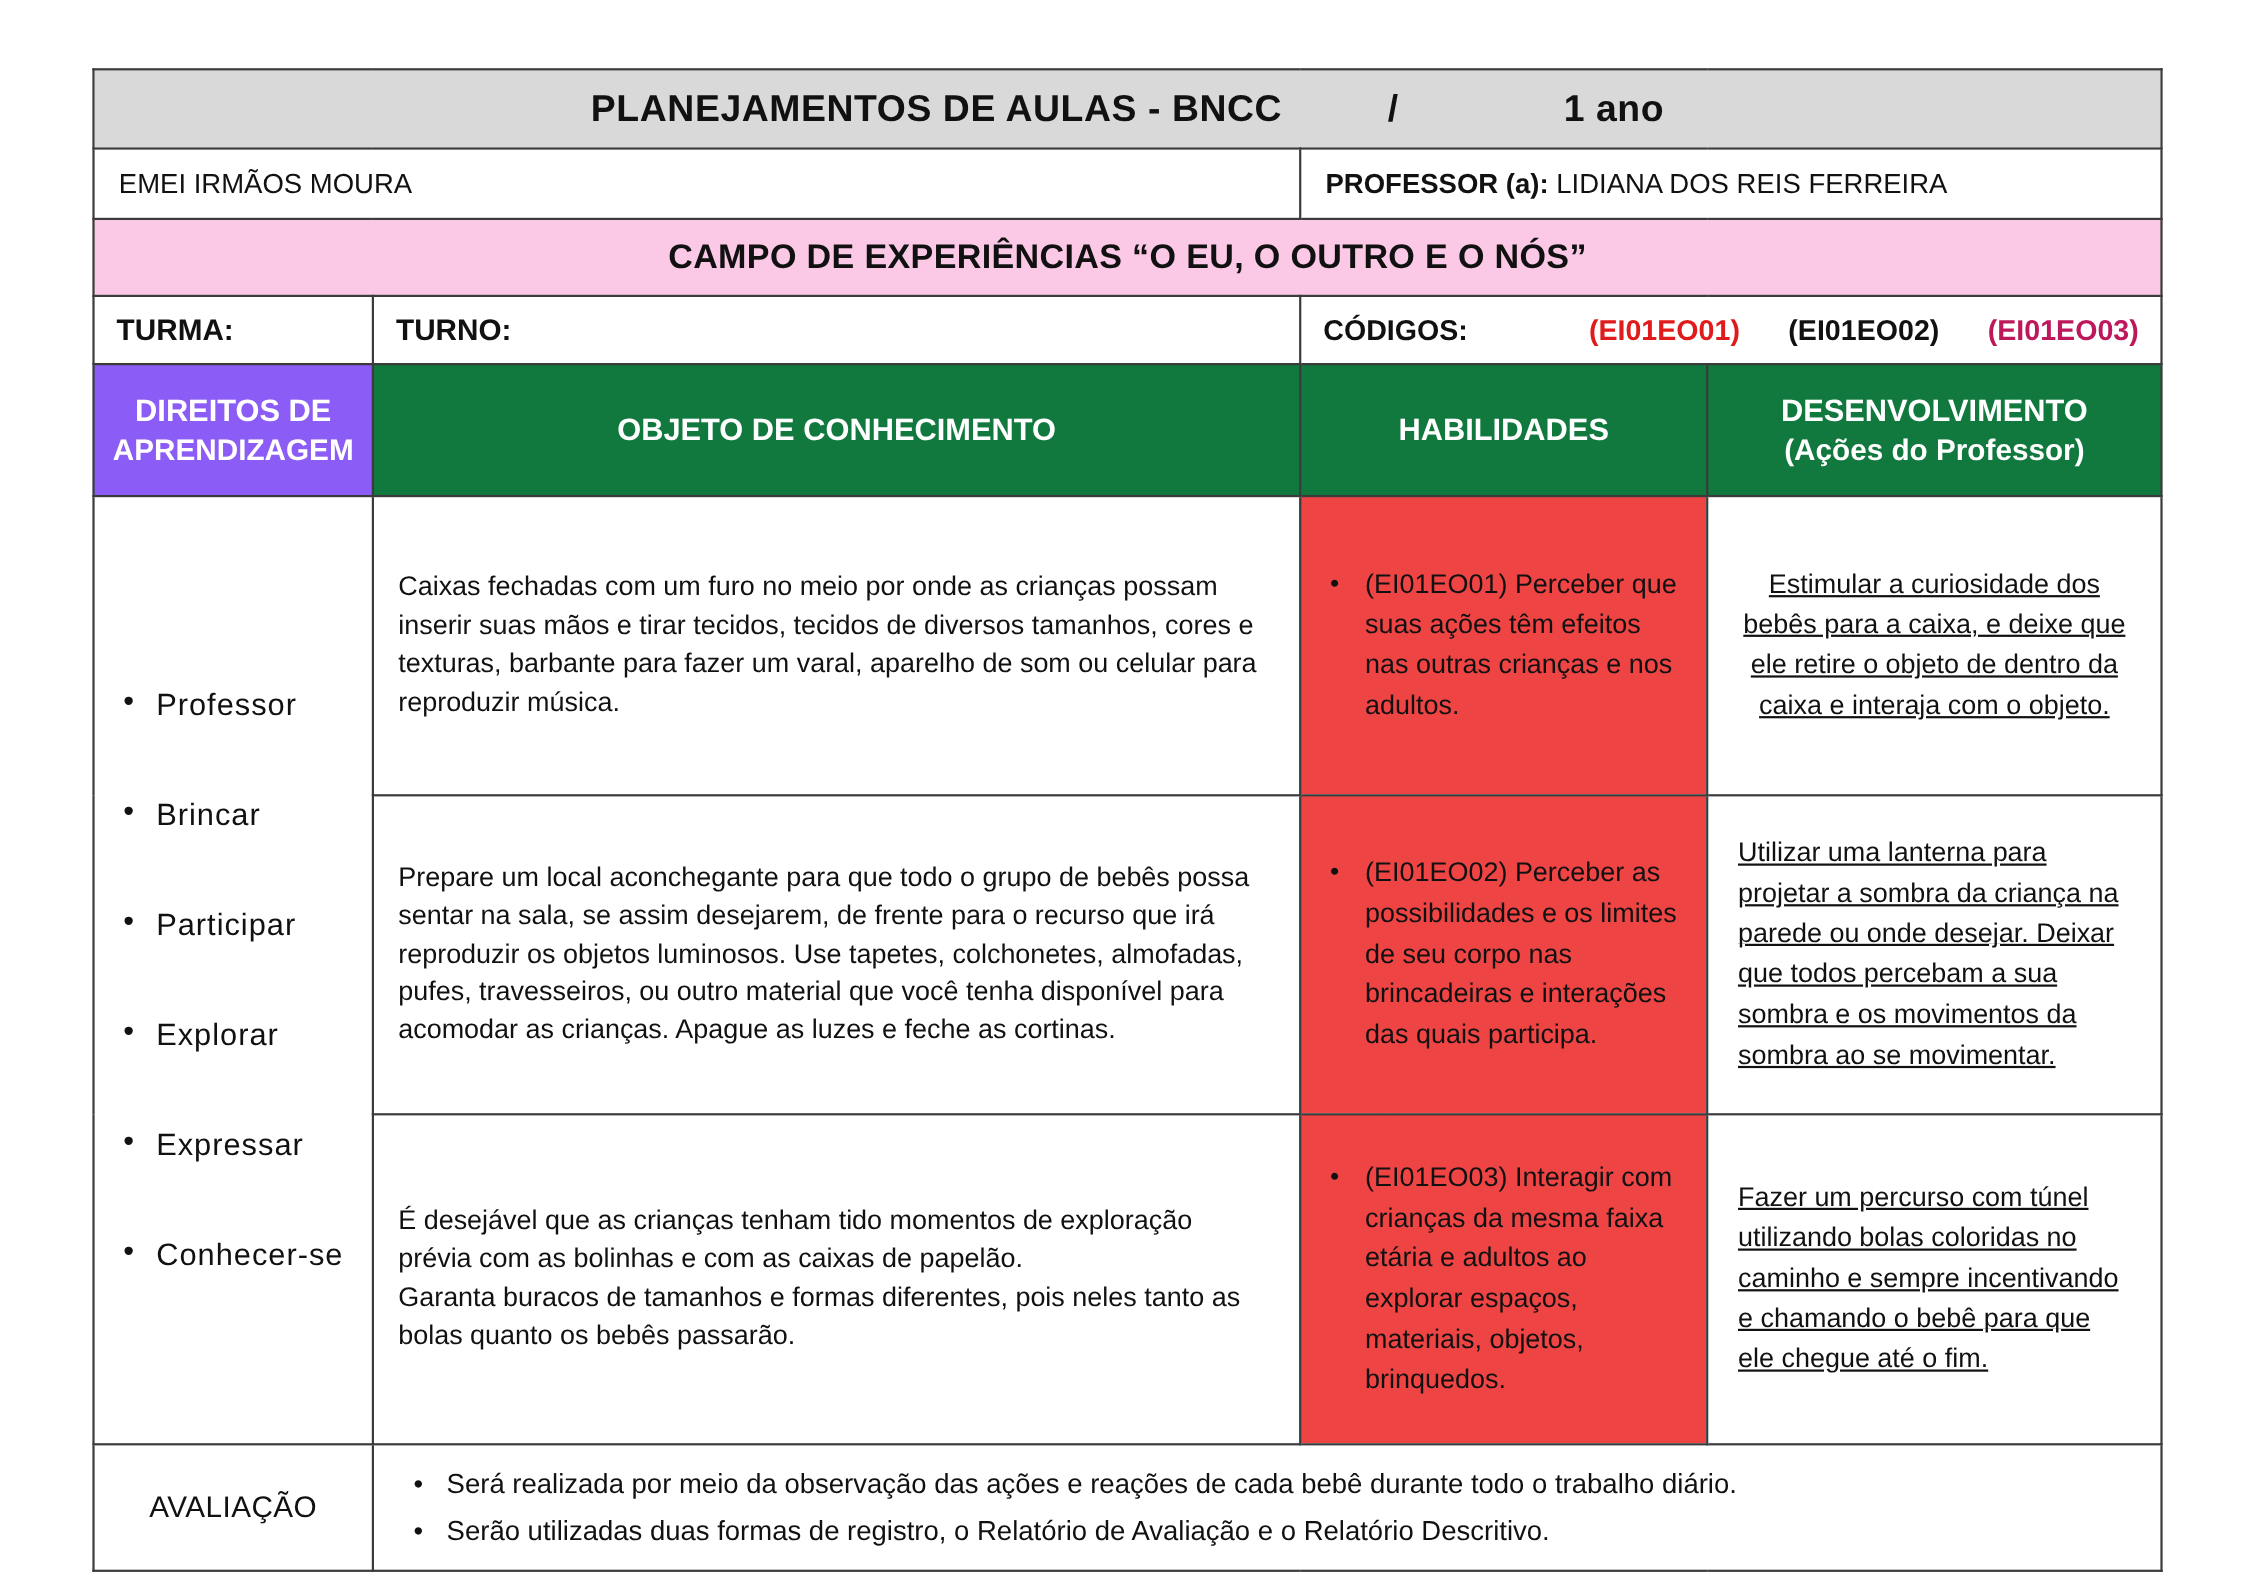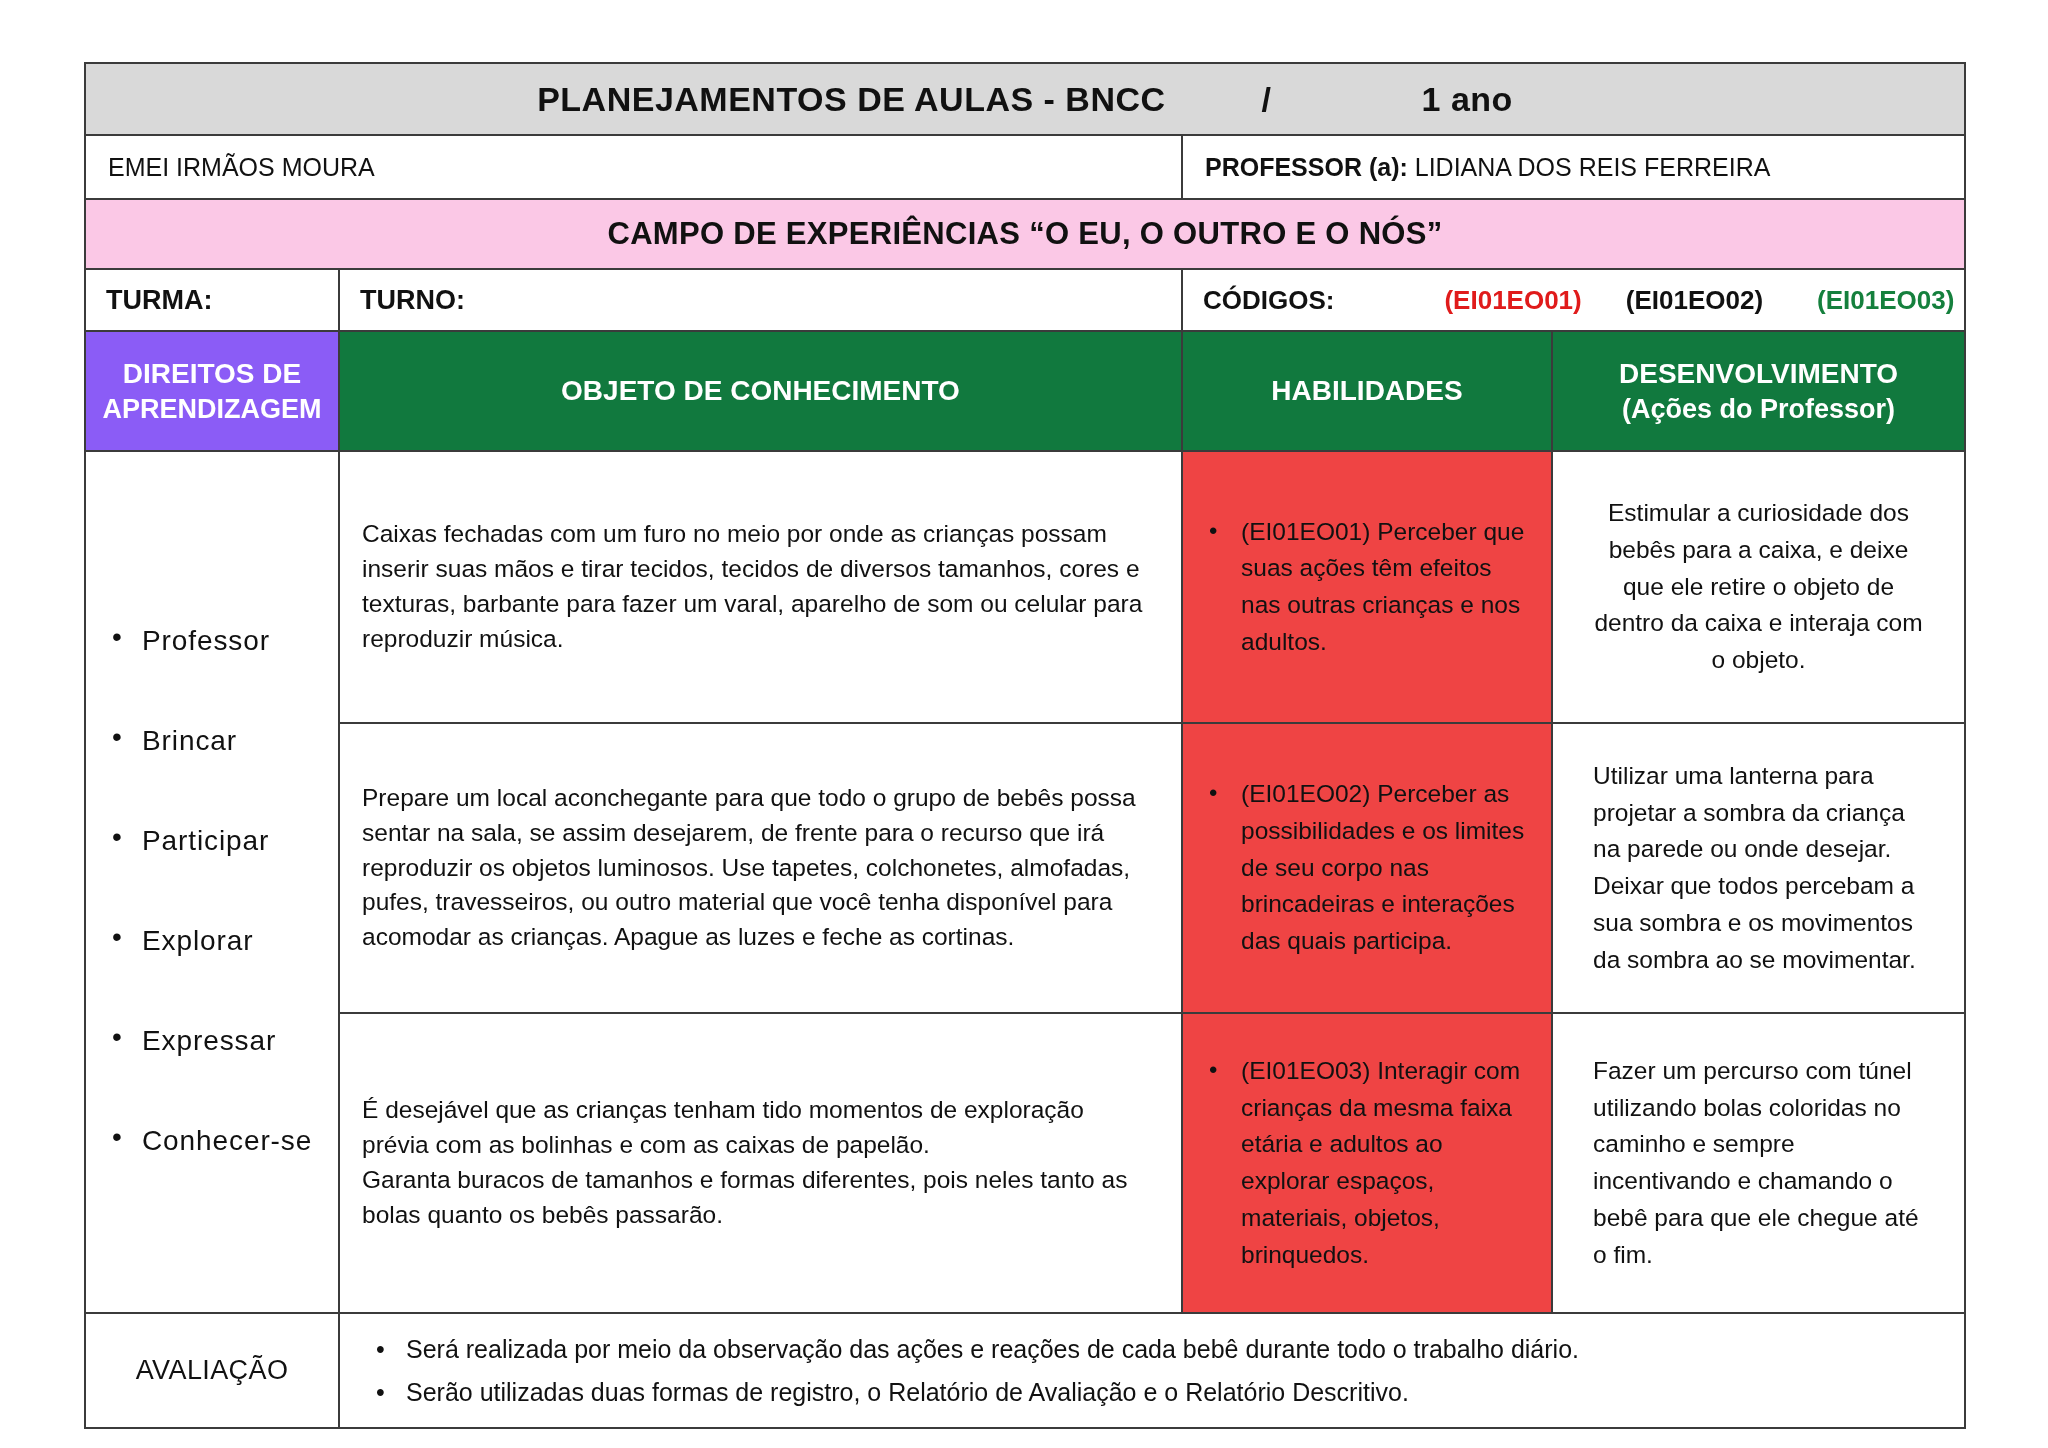--- a/index.html
+++ b/index.html
@@ -223,21 +223,21 @@
   }
 
   .dev-cell {
     background: #ffffff;
     vertical-align: middle;
     padding: 14px 22px 14px 22px !important;
     font-size: 24.5px;
     line-height: 1.5;
     color: #111;
   }
-  .dev-cell p { margin: 18px; }
+  .dev-cell p { margin: 5px; text-decoration: underline; }
   .dev-cell.center p { text-align: center; }
 
   
   .row-1 td { height: 242px; }
   .row-2 td { height: 260px; }
   .row-3 td { height: 270px; }
 
   
   .aval-label {
     background: #ffffff;
@@ -317,21 +317,21 @@
       </tr>
 
       <tr>
         <td class="meta-cell">
           <span>TURMA:</span>
         </td>
         <td class="meta-cell">
           <span>TURNO:</span>
         </td>
         <td class="codes-cell" colspan="2">
-          <span class="cod-lbl">CÓDIGOS:</span><span class="cod" style="color: rgb(224, 27, 27); margin-top: 44px;">(EI01EO01)</span><span class="cod" style="color: rgb(17, 17, 17);">(EI01EO02)</span><span class="cod" style="color: #15803d; margin-left: 10px;">(EI01EO03)</span>
+          <span class="cod-lbl">CÓDIGOS:</span><span class="cod" style="color: rgb(224, 27, 27); margin-top: 44px;">(EI01EO01)</span><span class="cod" style="color: rgb(17, 17, 17);">(EI01EO02)</span><span class="cod" style="color: #be185d;">(EI01EO03)</span>
         </td>
       </tr>
 
       <tr>
         <td class="hdr" style="background: #8b5cf6;">
           <span>DIREITOS DE</span>
           <span class="sub">APRENDIZAGEM</span>
         </td>
         <td class="hdr" style="background: rgb(17, 121, 62);">
           <span>OBJETO DE CONHECIMENTO</span>

